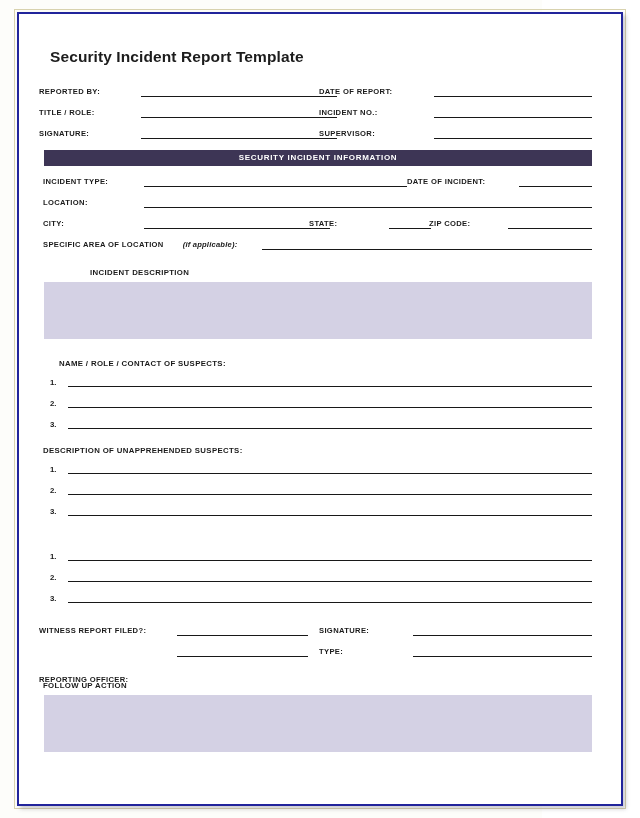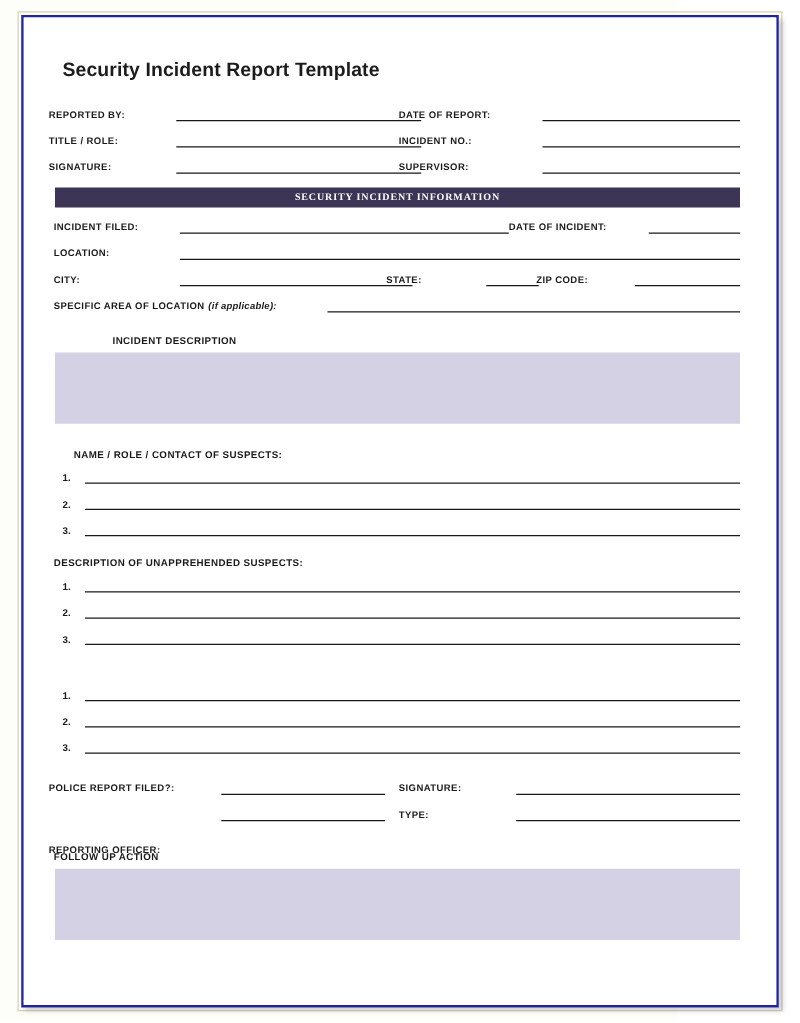--- a/index.html
+++ b/index.html
@@ -167,41 +167,41 @@
 
     <div class="lbl right" style="left:300px; top:73px; width:111px;">DATE OF REPORT:</div>
     <div class="rule" style="left:415px; top:82px; width:158px;"></div>
 
     <div class="lbl right" style="left:300px; top:94px; width:111px;">INCIDENT NO.:</div>
     <div class="rule" style="left:415px; top:103px; width:158px;"></div>
 
     <div class="lbl right" style="left:300px; top:115px; width:111px;">SUPERVISOR:</div>
     <div class="rule" style="left:415px; top:124px; width:158px;"></div>
 
-    <div class="band" style="left:25px; top:136px; width:548px;font-family:Liberation Serif, serif;">SECURITY INCIDENT INFORMATION</div>
-
-    <div class="lbl right" style="left:24px; top:163px; width:97px;">INCIDENT FILED:</div>
+    <div class="band" style="left:25px; top:136px; width:548px;">SECURITY INCIDENT INFORMATION</div>
+
+    <div class="lbl right" style="left:24px; top:163px; width:97px;">INCIDENT TYPE:</div>
     <div class="rule" style="left:125px; top:172px; width:263px;"></div>
 
     <div class="lbl right" style="left:388px; top:163px; width:108px;">DATE OF INCIDENT:</div>
     <div class="rule" style="left:500px; top:172px; width:73px;"></div>
 
     <div class="lbl right" style="left:24px; top:184px; width:97px;">LOCATION:</div>
     <div class="rule" style="left:125px; top:193px; width:448px;"></div>
 
     <div class="lbl right" style="left:24px; top:205px; width:97px;">CITY:</div>
     <div class="rule" style="left:125px; top:214px; width:186px;"></div>
 
     <div class="lbl right" style="left:290px; top:205px; width:76px;">STATE:</div>
     <div class="rule" style="left:370px; top:214px; width:42px;"></div>
 
     <div class="lbl right" style="left:410px; top:205px; width:75px;">ZIP CODE:</div>
     <div class="rule" style="left:489px; top:214px; width:84px;"></div>
 
-    <div class="lbl" style="left:24px; top:226px;"><span>SPECIFIC AREA OF LOCATION</span><span class="ital" style="margin-left:3px;">(if applicable):</span></div>
+    <div class="lbl" style="left:24px; top:226px;"><span>SPECIFIC AREA OF LOCATION</span><span class="ital" style="margin-left:19px;">(if applicable):</span></div>
     <div class="rule" style="left:243px; top:235px; width:330px;"></div>
 
     <div class="sect-head" style="left:24px; top:254px;padding-left:47px;">INCIDENT DESCRIPTION</div>
     <div class="shadebox" style="left:25px; top:268px; width:548px; height:57px;"></div>
 
     <div class="sect-head" style="left:24px; top:345px;padding-left:16px;">NAME / ROLE / CONTACT OF SUSPECTS:</div>
 
     <div class="num" style="left:31px; top:364px;">1.</div>
     <div class="rule" style="left:49px; top:372px; width:524px;"></div>
 
@@ -225,21 +225,21 @@
 
     <div class="num" style="left:31px; top:538px;">1.</div>
     <div class="rule" style="left:49px; top:546px; width:524px;"></div>
 
     <div class="num" style="left:31px; top:559px;">2.</div>
     <div class="rule" style="left:49px; top:567px; width:524px;"></div>
 
     <div class="num" style="left:31px; top:580px;">3.</div>
     <div class="rule" style="left:49px; top:588px; width:524px;"></div>
 
-    <div class="lbl right" style="left:20px; top:612px; width:134px;">POLICE REPORT FILED?:</div>
+    <div class="lbl right" style="left:20px; top:612px; width:134px;">WITNESS REPORT FILED?:</div>
     <div class="rule" style="left:158px; top:621px; width:131px;"></div>
 
     <div class="lbl right" style="left:300px; top:612px; width:90px;">SIGNATURE:</div>
     <div class="rule" style="left:394px; top:621px; width:179px;"></div>
 
     <div class="lbl right" style="left:20px; top:633px; width:134px;margin-top:28px;">REPORTING OFFICER:</div>
     <div class="rule" style="left:158px; top:642px; width:131px;"></div>
 
     <div class="lbl right" style="left:300px; top:633px; width:90px;">TYPE:</div>
     <div class="rule" style="left:394px; top:642px; width:179px;"></div>

